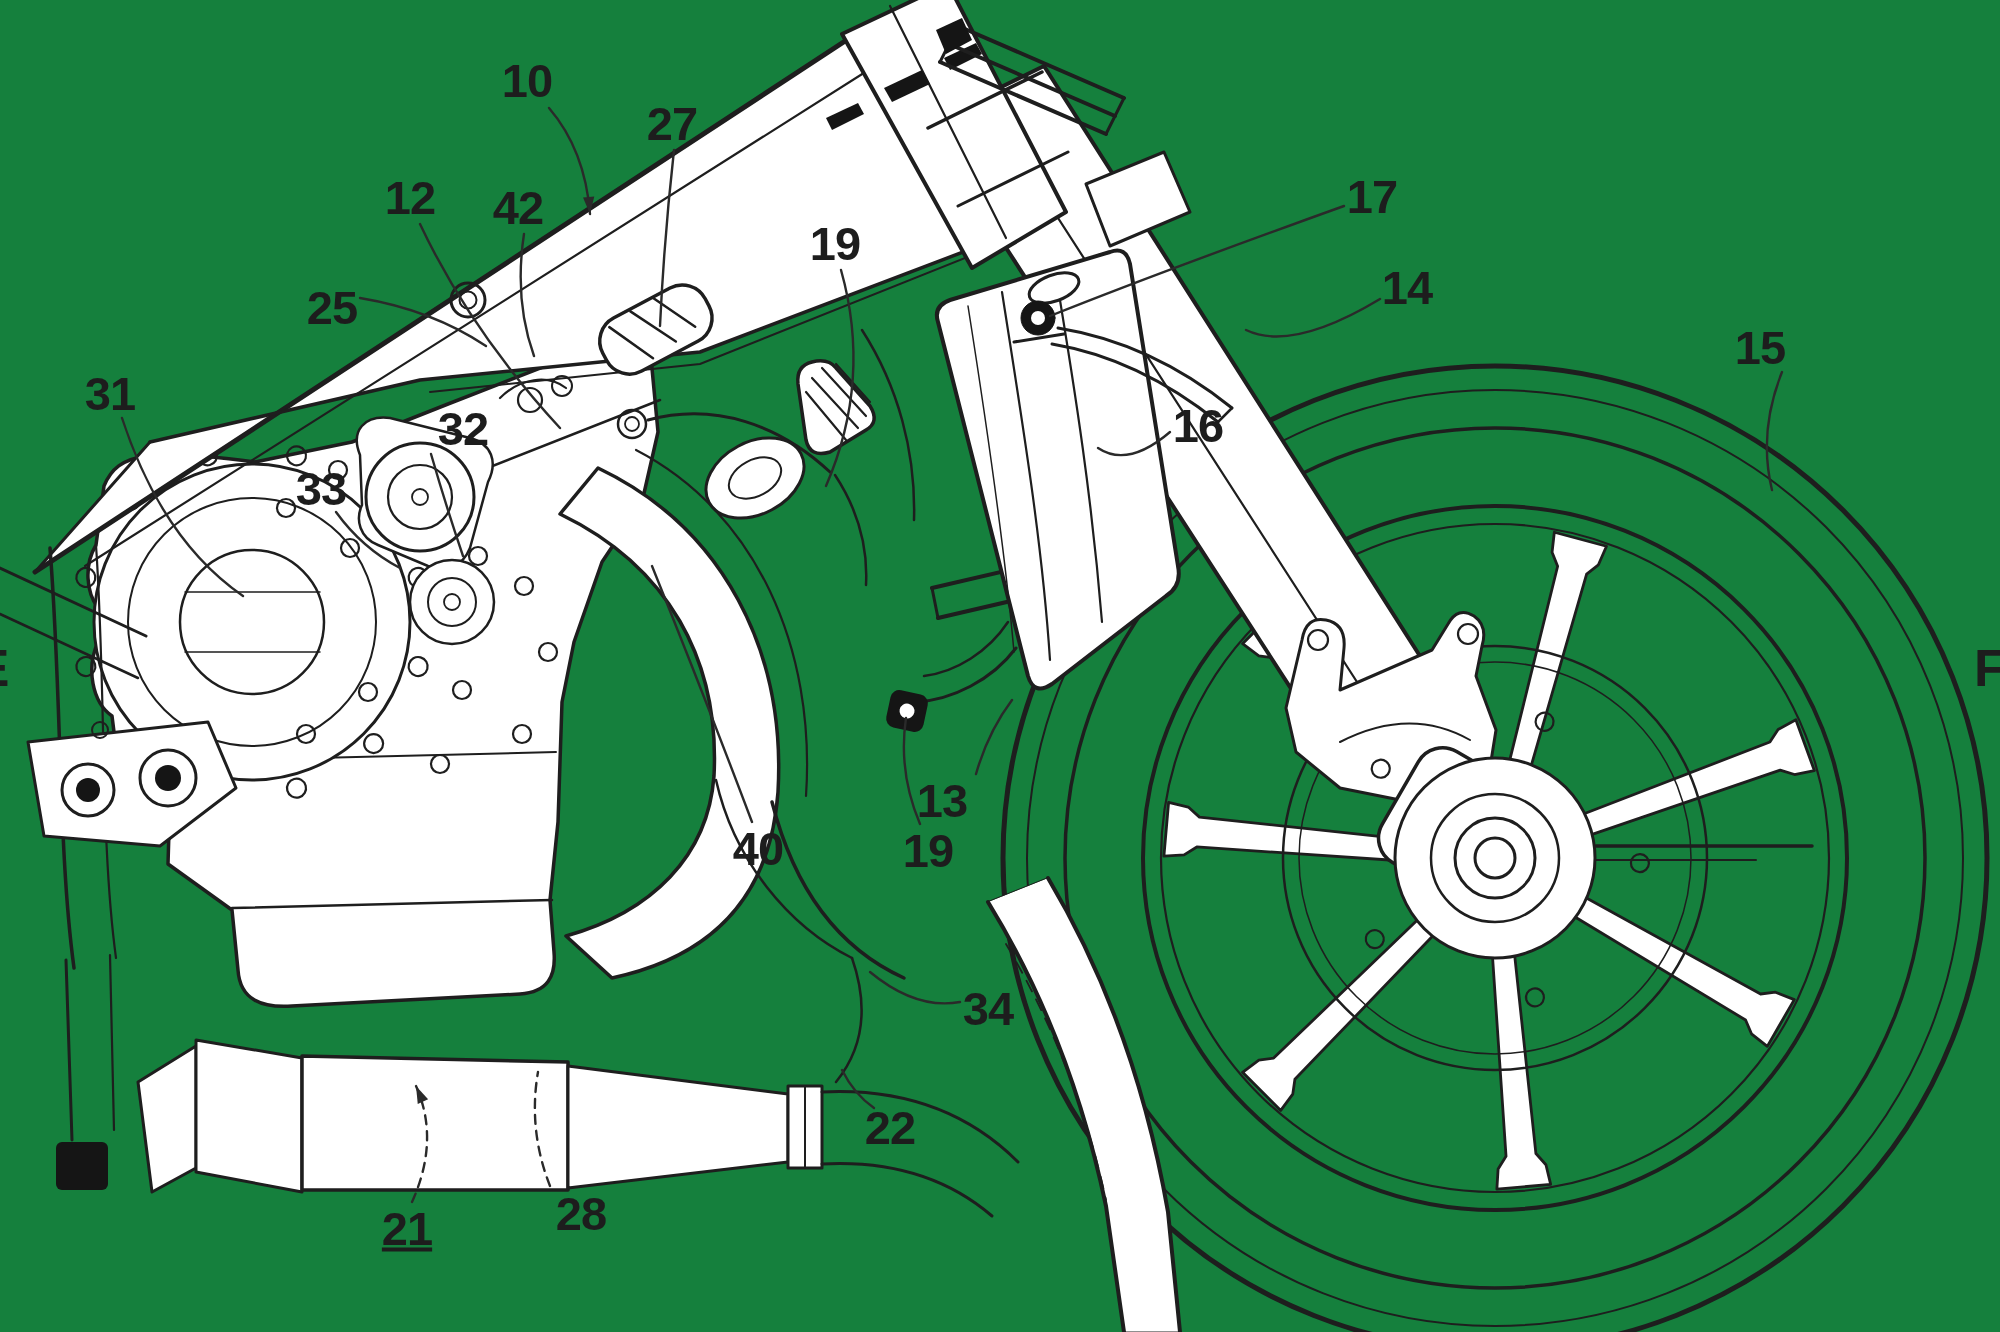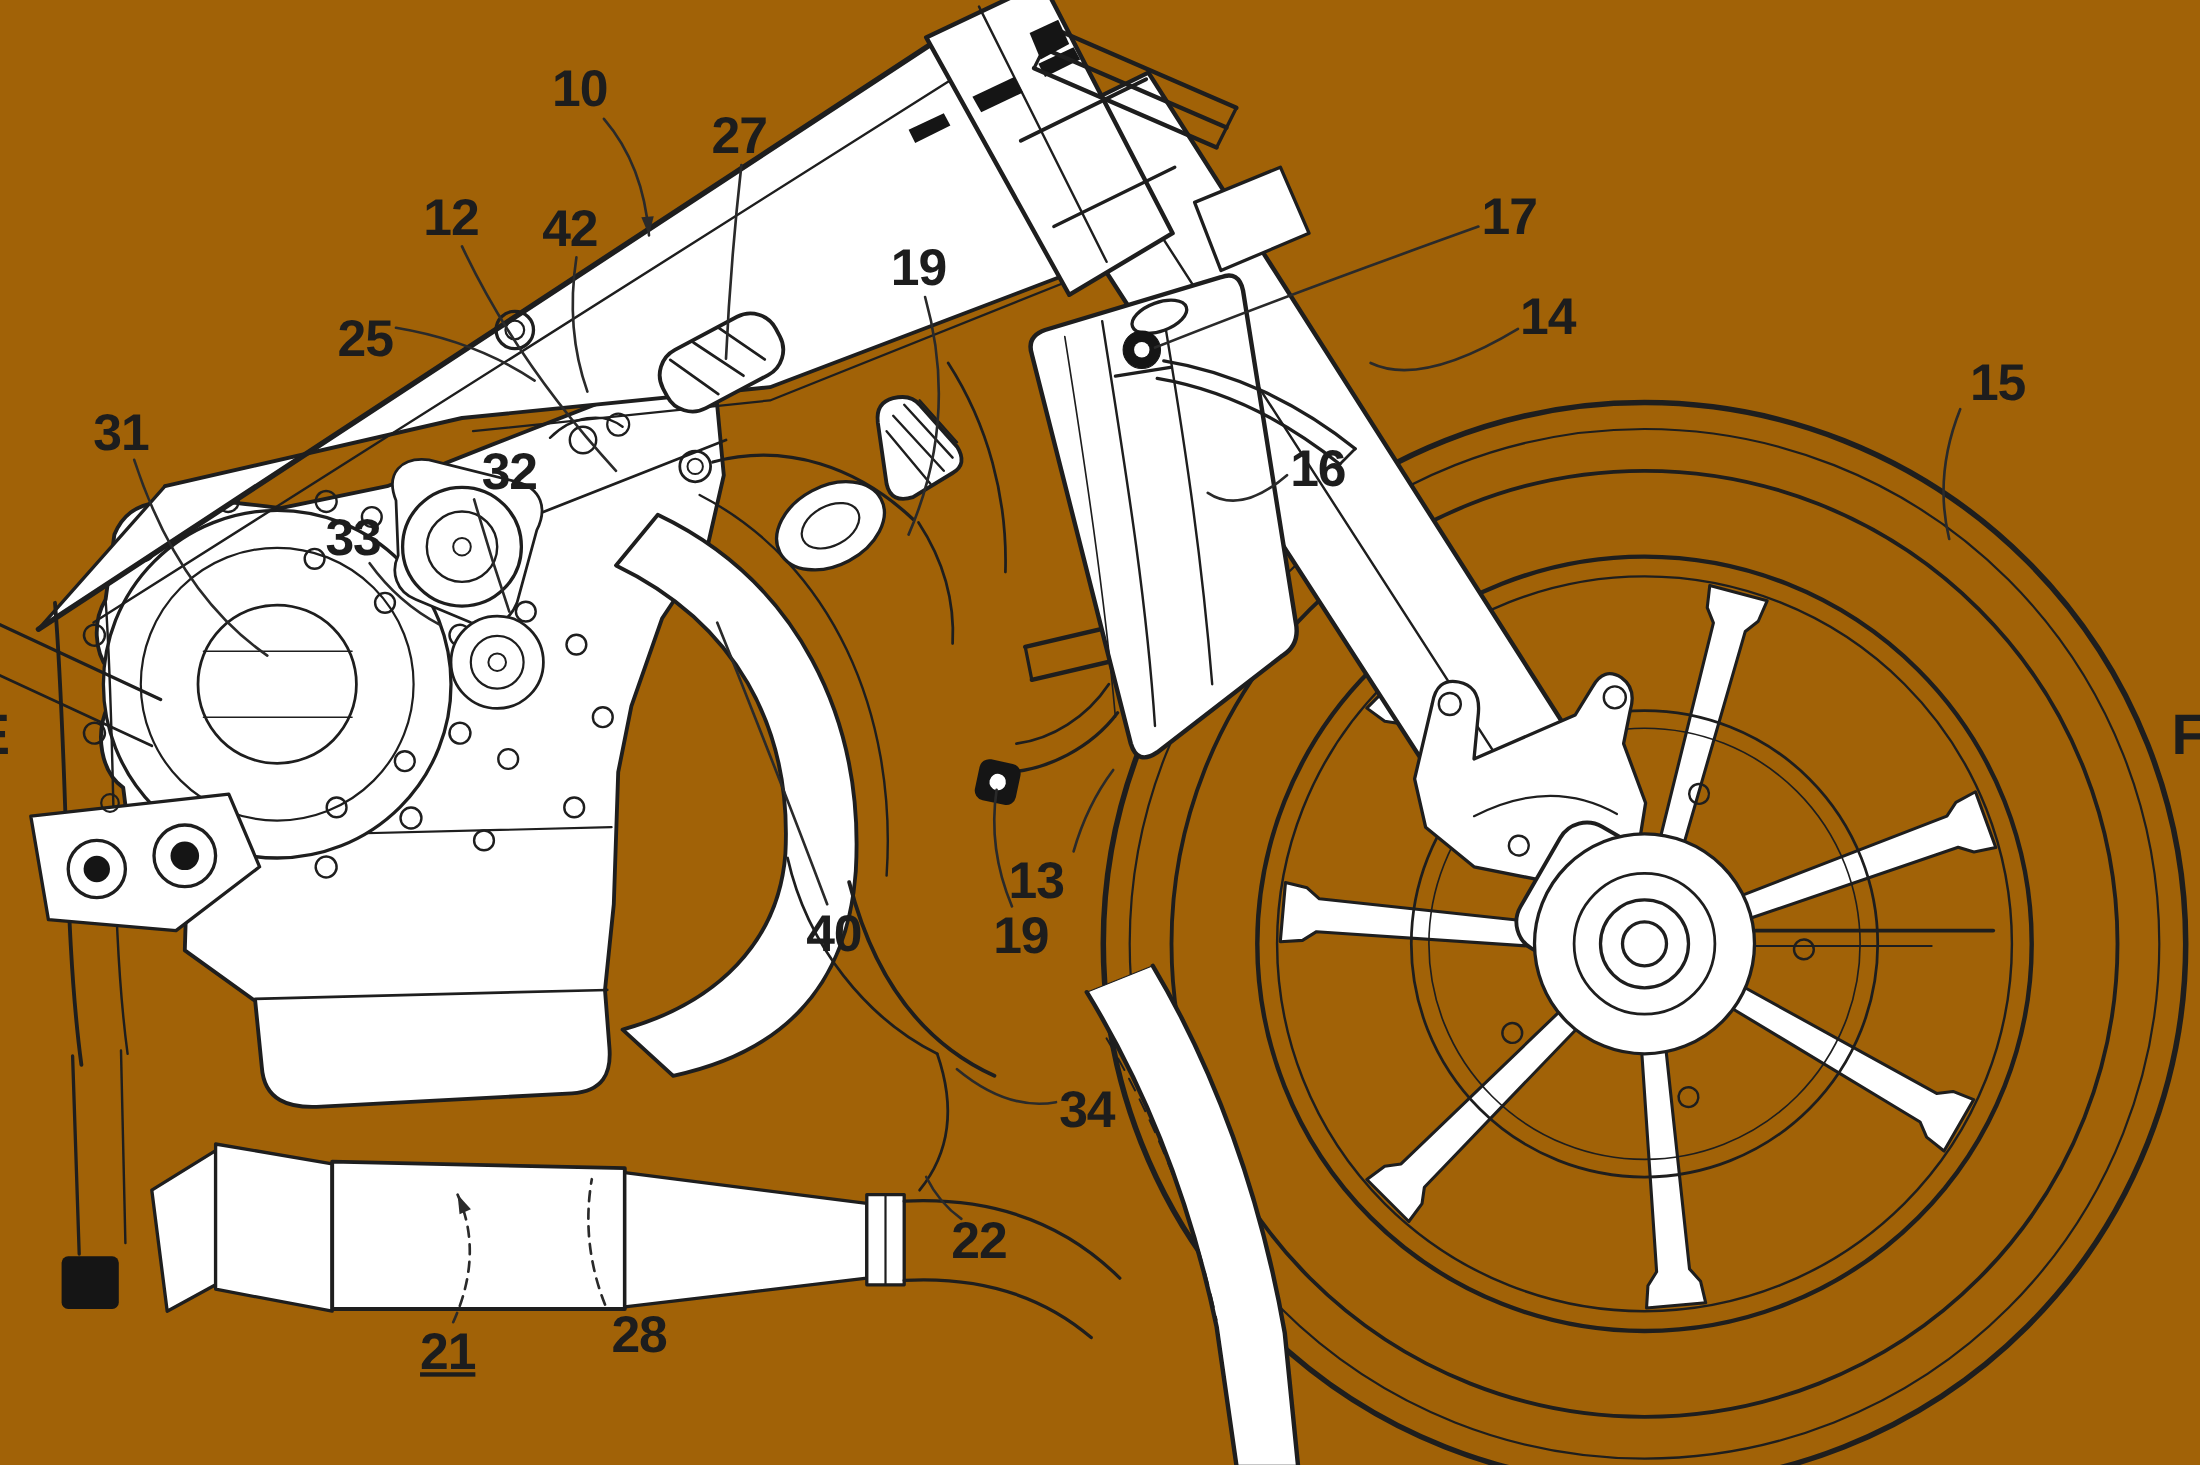--- a/index.html
+++ b/index.html
@@ -1,16 +1,16 @@
 <!DOCTYPE html>
 <html><head>
 <meta charset="utf-8">
 <style>
   html,body{margin:0;padding:0;background:#ffffff;}
-  #stage{position:relative;width:2000px;height:1332px;background:#a16207;overflow:hidden;
+  #stage{position:relative;width:2000px;height:1332px;background:#15803d;overflow:hidden;
          font-family:"Liberation Sans", sans-serif;}
   #drawing{position:absolute;left:0;top:0;}
   .part-label{position:absolute;transform:translate(-50%,-50%);
       font-family:"Liberation Sans", sans-serif;font-size:47px;font-weight:700;
       color:#1d1d1d;letter-spacing:-1px;white-space:nowrap;line-height:1;}
   .edge-letter{position:absolute;transform:translate(-50%,-50%);
       font-family:"Liberation Sans", sans-serif;font-size:52px;font-weight:700;
       color:#1d1d1d;line-height:1;}
 </style>
 </head>
@@ -331,21 +331,21 @@
   <div id="label-layer">
       <div class="part-label" style="left: 527px; top: 80px;">10</div>
       <div class="part-label" style="left: 672px; top: 123px;">27</div>
       <div class="part-label" style="left: 410px; top: 197px;">12</div>
       <div class="part-label" style="left: 518px; top: 207px;">42</div>
       <div class="part-label" style="left: 332px; top: 287px; margin-top: 20px;">25</div>
       <div class="part-label" style="left: 835px; top: 243px;">19</div>
       <div class="part-label" style="left: 1372px; top: 196px;">17</div>
       <div class="part-label" style="left: 1407px; top: 287px;">14</div>
       <div class="part-label" style="left: 1198px; top: 425px;">16</div>
-      <div class="part-label" style="left: 1816px; top: 347px;">15</div>
+      <div class="part-label" style="left: 1760px; top: 347px;">15</div>
       <div class="part-label" style="left: 110px; top: 393px;">31</div>
       <div class="part-label" style="left: 423px; top: 428px; margin-left: 40px;">32</div>
       <div class="part-label" style="left: 321px; top: 488px;">33</div>
       <div class="part-label" style="left: 758px; top: 848px;">40</div>
       <div class="part-label" style="left: 928px; top: 850px;">19</div>
       <div class="part-label" style="left: 942px; top: 800px;">13</div>
       <div class="part-label" style="left: 988px; top: 1008px;">34</div>
       <div class="part-label" style="left: 890px; top: 1127px;">22</div>
       <div class="part-label" style="left: 407px; top: 1228px; text-decoration: underline;">21</div>
       <div class="part-label" style="left: 557px; top: 1213px; margin-left: 24px;">28</div>

